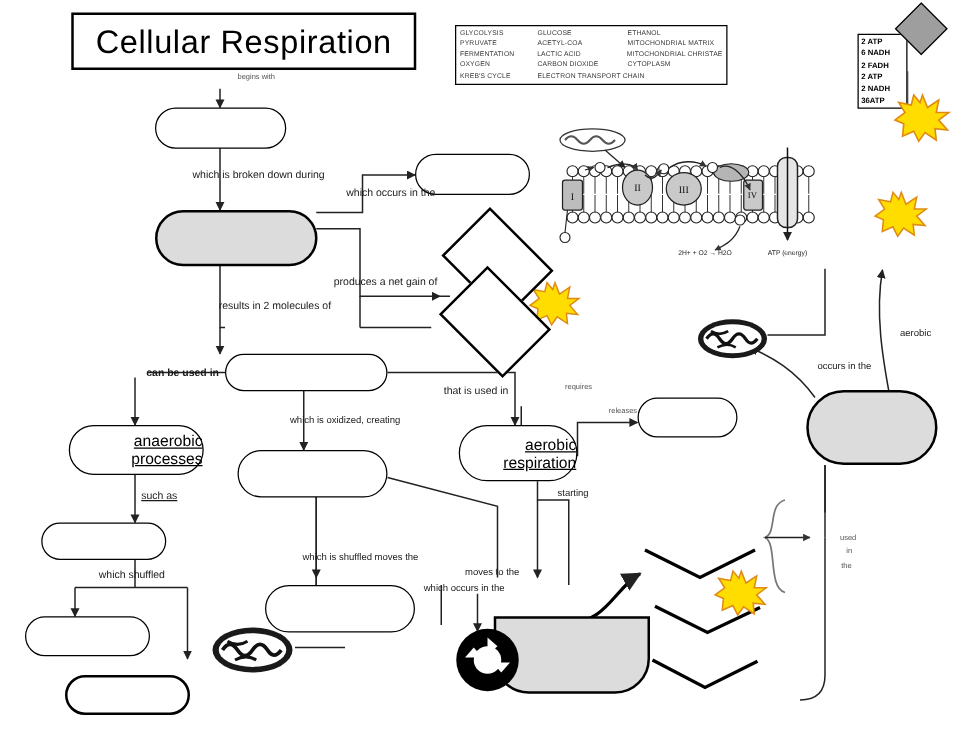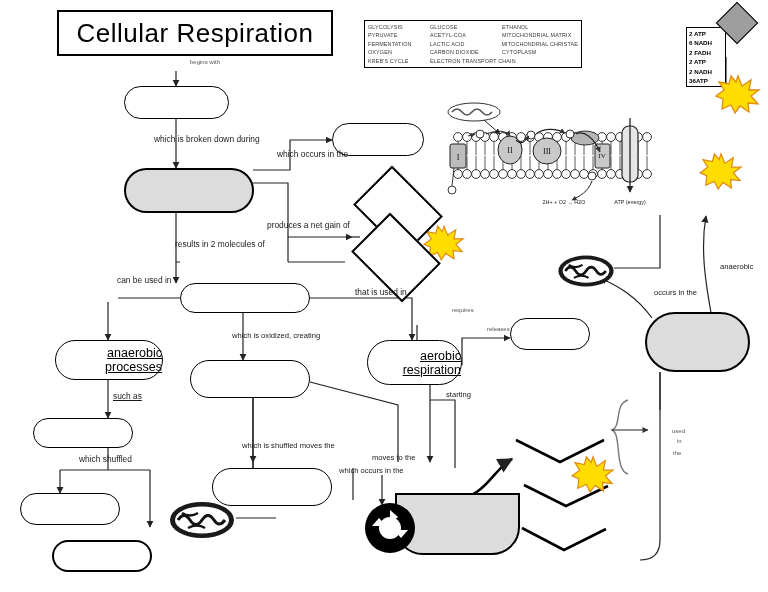--- a/index.html
+++ b/index.html
@@ -386,28 +386,28 @@
   <path d="M148,77 C144,88 136,92 128,96" stroke="#222" stroke-width="1" fill="none" marker-end="url(#ahs)"></path>
   <text x="120" y="100" font-size="5.4" fill="#222" text-anchor="middle">2H+ + O2 → H2O</text>
   <text x="186" y="100" font-size="5.4" fill="#222" text-anchor="middle">ATP (energy)</text>
 </svg>
 
 <div class="abs clabel small c" style="left:150px;top:58px;width:54px;">begins with</div>
 <div class="abs clabel big" style="left:126px;top:135px;">which is broken down during</div>
 <div class="abs clabel big" style="left:249px;top:150px;">which occurs in the</div>
 <div class="abs clabel big" style="left:147px;top:240px;">results in 2 molecules of</div>
 <div class="abs clabel big" style="left:239px;top:221px;">produces a net gain of</div>
-<div class="abs clabel big" style="left:89px;top:276px;">can be used in</div>
-<div class="abs clabel big" style="left:327px;top:288px;">that is used in</div>
+<div class="abs clabel big" style="left:89px;top:294px;font-weight:bold;">can be used in</div>
+<div class="abs clabel big" style="left:327px;top:308px;">that is used in</div>
 <div class="abs clabel" style="left:204px;top:331px;">which is oxidized, creating</div>
 <div class="abs clabel big" style="left:85px;top:392px;text-decoration:underline;">such as</div>
 <div class="abs clabel big" style="left:51px;top:455px;">which shuffled</div>
 <div class="abs clabel" style="left:214px;top:441px;">which is shuffled moves the</div>
 <div class="abs clabel" style="left:311px;top:466px;">which occurs in the</div>
 <div class="abs clabel" style="left:344px;top:416px;margin-top:37px;">moves to the</div>
 <div class="abs clabel small" style="left:424px;top:306px;">requires</div>
 <div class="abs clabel small" style="left:459px;top:325px;">releases</div>
 <div class="abs clabel" style="left:418px;top:390px;">starting</div>
 <div class="abs clabel" style="left:626px;top:288px;">occurs in the</div>
-<div class="abs clabel" style="left:692px;top:262px;">anaerobic</div>
+<div class="abs clabel" style="left:692px;top:262px;">aerobic</div>
 <div class="abs clabel small" style="left:644px;top:427px;">used</div>
 <div class="abs clabel small" style="left:649px;top:437px;">in</div>
 <div class="abs clabel small" style="left:645px;top:449px;">the</div>
 
 </body></html>

